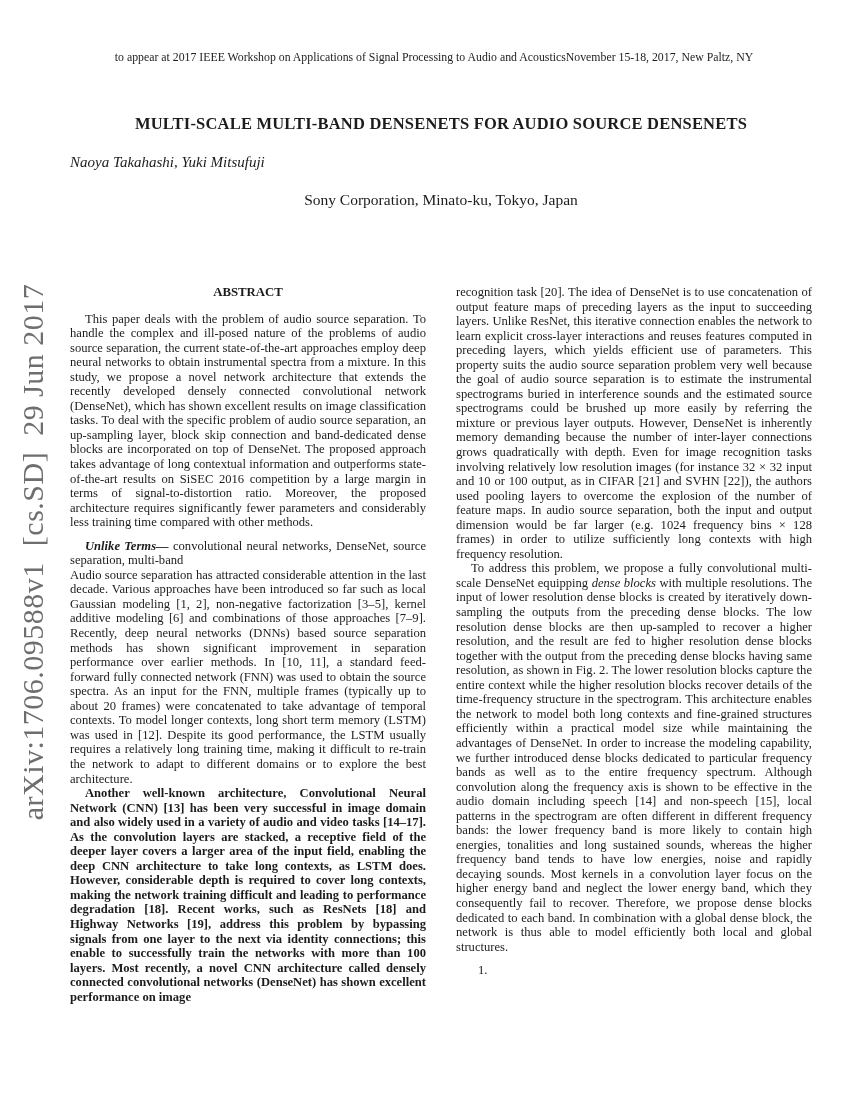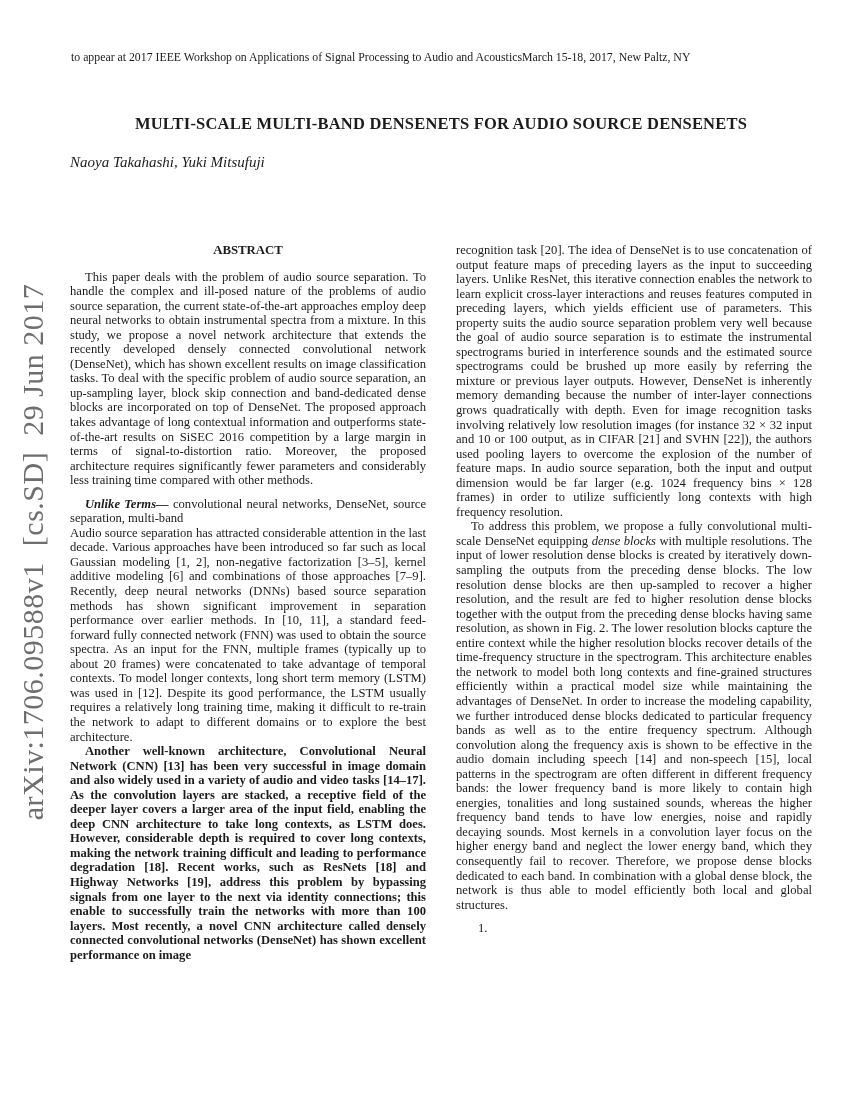--- a/index.html
+++ b/index.html
@@ -22,21 +22,21 @@
     color: #6e6e6e;
     white-space: pre;
     letter-spacing: 0.5px;
   }
   .page-header {
     position: absolute;
     top: 50px;
     left: 71px;
     right: 53px;
     display: flex;
-    justify-content: flex-start;
+    justify-content: center;
     font-size: 11.8px;
   }
   .paper-title {
     position: absolute;
     top: 114px;
     left: 70px;
     width: 742px;
     text-align: center;
     font-weight: bold;
     font-size: 16.5px;
@@ -64,20 +64,21 @@
     left: 70px;
     width: 742px;
     display: flex;
     gap: 30px;
   }
   .col {
     width: 356px;
     font-size: 12.6px;
     line-height: 14.55px;
     text-align: justify;
+    margin-top: 42px;
   }
   .col p { margin: 0; }
   .sec-heading {
     font-size: 12.8px;
     font-weight: bold;
     text-align: center;
     margin: 0 0 12px 0;
     white-space: pre;
   }
   .intro-heading { margin-top: 21px; margin-bottom: 13px; }
@@ -97,25 +98,26 @@
 </style>
 </head>
 <body>
 
 <div class="page">
 
   <div class="watermark">arXiv:1706.09588v1  [cs.SD]  29 Jun 2017</div>
 
   <div class="page-header">
     <span>to appear at 2017 IEEE Workshop on Applications of Signal Processing to Audio and Acoustics</span>
-    <span>March 15-18, 2017, New Paltz, NY</span>
+    <span>November 15-18, 2017, New Paltz, NY</span>
   </div>
 
   <div class="paper-title">MULTI-SCALE MULTI-BAND DENSENETS FOR AUDIO SOURCE DENSENETS</div>
   <div class="paper-authors">Naoya Takahashi, Yuki Mitsufuji</div>
+  <div class="paper-affiliation">Sony Corporation, Minato-ku, Tokyo, Japan</div>
 
   <div class="columns">
 
     <div class="col">
       <div class="sec-heading">ABSTRACT</div>
       <p class="indent">This paper deals with the problem of audio source separation. To handle the complex and ill-posed nature of the problems of audio source separation, the current state-of-the-art approaches employ deep neural networks to obtain instrumental spectra from a mixture. In this study, we propose a novel network architecture that extends the recently developed densely connected convolutional network (DenseNet), which has shown excellent results on image classification tasks. To deal with the specific problem of audio source separation, an up-sampling layer, block skip connection and band-dedicated dense blocks are incorporated on top of DenseNet. The proposed approach takes advantage of long contextual information and outperforms state-of-the-art results on SiSEC 2016 competition by a large margin in terms of signal-to-distortion ratio. Moreover, the proposed architecture requires significantly fewer parameters and considerably less training time compared with other methods.</p>
       <p class="indent index-terms"><span class="it-label">Unlike Terms—</span><span> convolutional neural networks, DenseNet, source separation, multi-band</span></p>
       <p>Audio source separation has attracted considerable attention in the last decade. Various approaches have been introduced so far such as local Gaussian modeling [1, 2], non-negative factorization [3–5], kernel additive modeling [6] and combinations of those approaches [7–9]. Recently, deep neural networks (DNNs) based source separation methods has shown significant improvement in separation performance over earlier methods. In [10, 11], a standard feed-forward fully connected network (FNN) was used to obtain the source spectra. As an input for the FNN, multiple frames (typically up to about 20 frames) were concatenated to take advantage of temporal contexts. To model longer contexts, long short term memory (LSTM) was used in [12]. Despite its good performance, the LSTM usually requires a relatively long training time, making it difficult to re-train the network to adapt to different domains or to explore the best architecture.</p>
       <p class="indent para-gap">Another well-known architecture, Convolutional Neural Network (CNN) [13] has been very successful in image domain and also widely used in a variety of audio and video tasks [14–17]. As the convolution layers are stacked, a receptive field of the deeper layer covers a larger area of the input field, enabling the deep CNN architecture to take long contexts, as LSTM does. However, considerable depth is required to cover long contexts, making the network training difficult and leading to performance degradation [18]. Recent works, such as ResNets [18] and Highway Networks [19], address this problem by bypassing signals from one layer to the next via identity connections; this enable to successfully train the networks with more than 100 layers. Most recently, a novel CNN architecture called densely connected convolutional networks (DenseNet) has shown excellent performance on image</p>
     </div>

